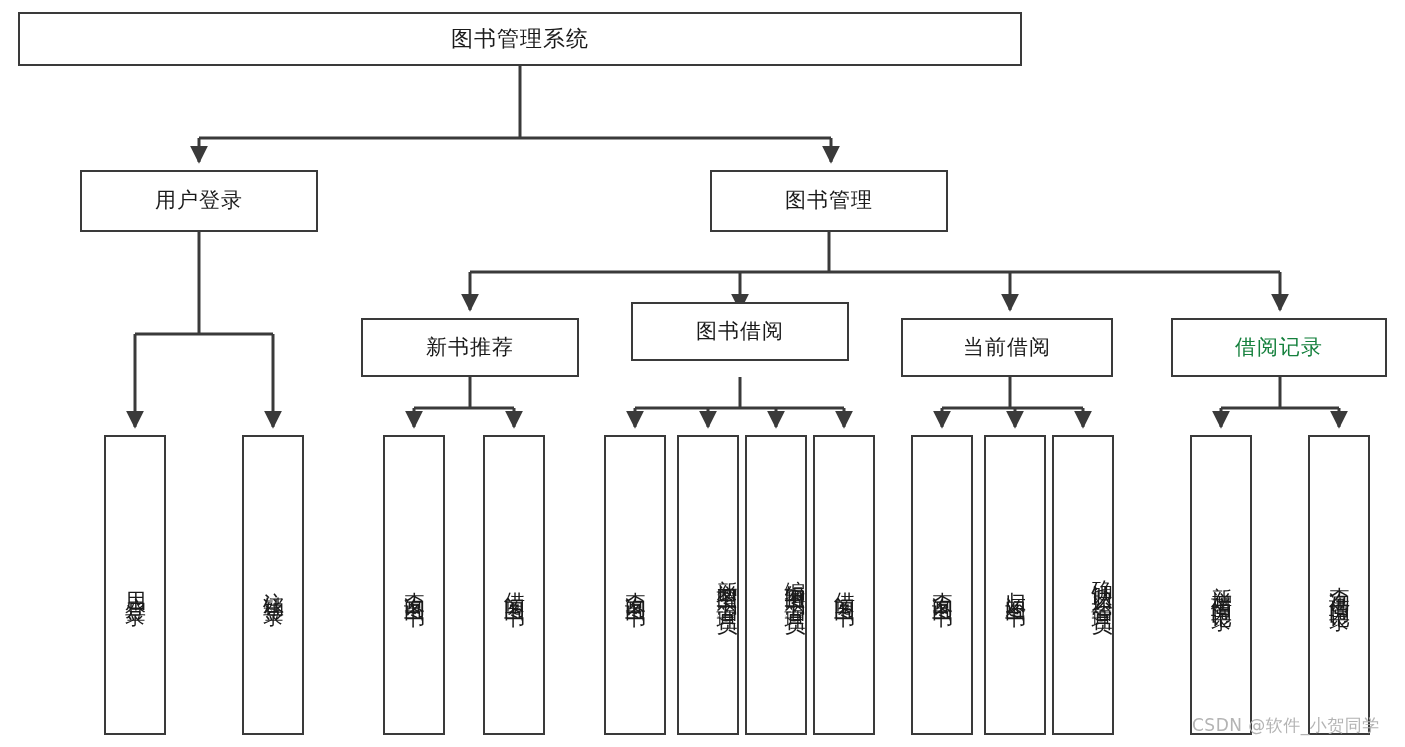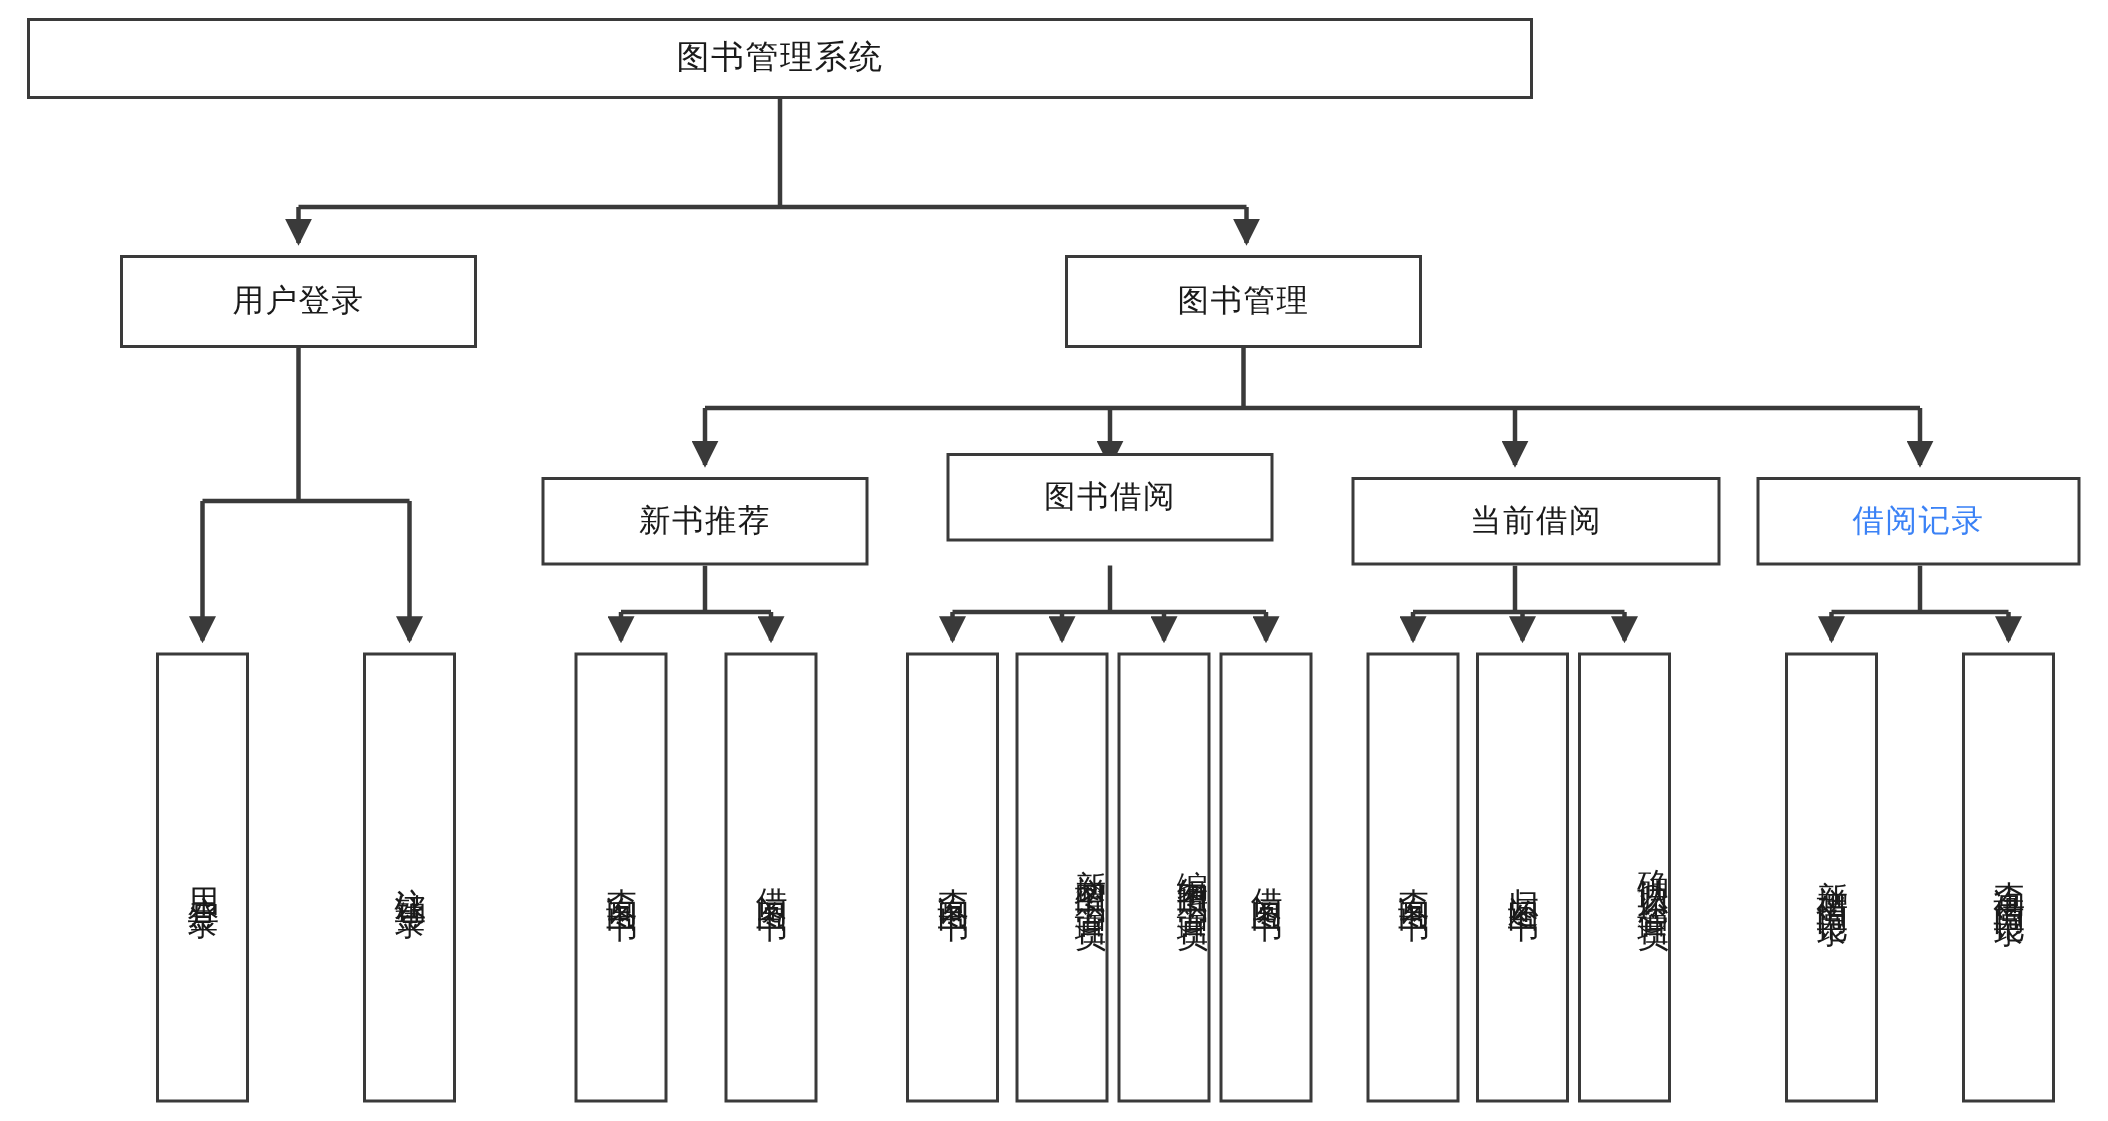--- a/index.html
+++ b/index.html
@@ -124,31 +124,32 @@
     </g>
   </svg>
 
   <div class="node horiz root" style="left: 18px; top: 12px; width: 1004px; height: 54px; border-color: rgb(58, 58, 58); background: rgb(255, 255, 255); color: rgb(26, 26, 26);">图书管理系统</div>
 
   <div class="node horiz" style="left: 80px; top: 170px; width: 238px; height: 62px; border-color: rgb(58, 58, 58); background: rgb(255, 255, 255); color: rgb(26, 26, 26);">用户登录</div>
   <div class="node horiz" style="left: 710px; top: 170px; width: 238px; height: 62px; border-color: rgb(58, 58, 58); background: rgb(255, 255, 255); color: rgb(26, 26, 26);">图书管理</div>
 
   <div class="node horiz" style="left: 361px; top: 318px; width: 218px; height: 59px; border-color: rgb(58, 58, 58); background: rgb(255, 255, 255); color: rgb(26, 26, 26);">新书推荐</div>
   <div class="node horiz" style="left: 631px; top: 302px; width: 218px; height: 59px; border-color: rgb(58, 58, 58); background: rgb(255, 255, 255); color: rgb(26, 26, 26);">图书借阅</div>
-  <div class="node horiz" style="left: 901px; top: 318px; width: 246px; height: 59px; border-color: rgb(58, 58, 58); background: rgb(255, 255, 255); color: rgb(26, 26, 26);">当前借阅</div>
-  <div class="node horiz" style="left: 1171px; top: 318px; width: 216px; height: 59px; border-color: rgb(58, 58, 58); background: rgb(255, 255, 255); color: #3b82f6;">借阅记录</div>
+  <div class="node horiz" style="left: 901px; top: 318px; width: 212px; height: 59px; border-color: rgb(58, 58, 58); background: rgb(255, 255, 255); color: rgb(26, 26, 26);">当前借阅</div>
+  <div class="node horiz" style="left: 1171px; top: 318px; width: 216px; height: 59px; border-color: rgb(58, 58, 58); background: rgb(255, 255, 255); color: #15803d;">借阅记录</div>
 
   <div class="node vert centered" style="left: 104px; top: 435px; width: 62px; height: 300px; border-color: rgb(58, 58, 58); background: rgb(255, 255, 255); color: rgb(26, 26, 26);">用户登录</div>
   <div class="node vert centered" style="left: 242px; top: 435px; width: 62px; height: 300px; border-color: rgb(58, 58, 58); background: rgb(255, 255, 255); color: rgb(26, 26, 26);">注销登录</div>
   <div class="node vert centered" style="left: 383px; top: 435px; width: 62px; height: 300px; border-color: rgb(58, 58, 58); background: rgb(255, 255, 255); color: rgb(26, 26, 26);">查询图书</div>
   <div class="node vert centered" style="left: 483px; top: 435px; width: 62px; height: 300px; border-color: rgb(58, 58, 58); background: rgb(255, 255, 255); color: rgb(26, 26, 26);">借阅图书</div>
   <div class="node vert centered" style="left: 604px; top: 435px; width: 62px; height: 300px; border-color: rgb(58, 58, 58); background: rgb(255, 255, 255); color: rgb(26, 26, 26);">查询图书</div>
   <div class="node vert" style="left: 677px; top: 435px; width: 62px; height: 300px; border-color: rgb(58, 58, 58); background: rgb(255, 255, 255); color: rgb(26, 26, 26);">新增图书（管理员）</div>
   <div class="node vert" style="left: 745px; top: 435px; width: 62px; height: 300px; border-color: rgb(58, 58, 58); background: rgb(255, 255, 255); color: rgb(26, 26, 26);">编辑图书（管理员）</div>
   <div class="node vert centered" style="left: 813px; top: 435px; width: 62px; height: 300px; border-color: rgb(58, 58, 58); background: rgb(255, 255, 255); color: rgb(26, 26, 26);">借阅图书</div>
   <div class="node vert centered" style="left: 911px; top: 435px; width: 62px; height: 300px; border-color: rgb(58, 58, 58); background: rgb(255, 255, 255); color: rgb(26, 26, 26);">查询图书</div>
   <div class="node vert centered" style="left: 984px; top: 435px; width: 62px; height: 300px; border-color: rgb(58, 58, 58); background: rgb(255, 255, 255); color: rgb(26, 26, 26);">归还图书</div>
   <div class="node vert" style="left: 1052px; top: 435px; width: 62px; height: 300px; border-color: rgb(58, 58, 58); background: rgb(255, 255, 255); color: rgb(26, 26, 26);">确认归还（管理员）</div>
   <div class="node vert centered" style="left: 1190px; top: 435px; width: 62px; height: 300px; border-color: rgb(58, 58, 58); background: rgb(255, 255, 255); color: rgb(26, 26, 26);">新增借阅记录</div>
   <div class="node vert centered" style="left: 1308px; top: 435px; width: 62px; height: 300px; border-color: rgb(58, 58, 58); background: rgb(255, 255, 255); color: rgb(26, 26, 26);">查询借阅记录</div>
 
+  <div class="watermark" style="left: 1192px; top: 714px; color: rgb(180, 180, 180);">CSDN @软件_小贺同学</div>
 
 </div>
 
 </body></html>

